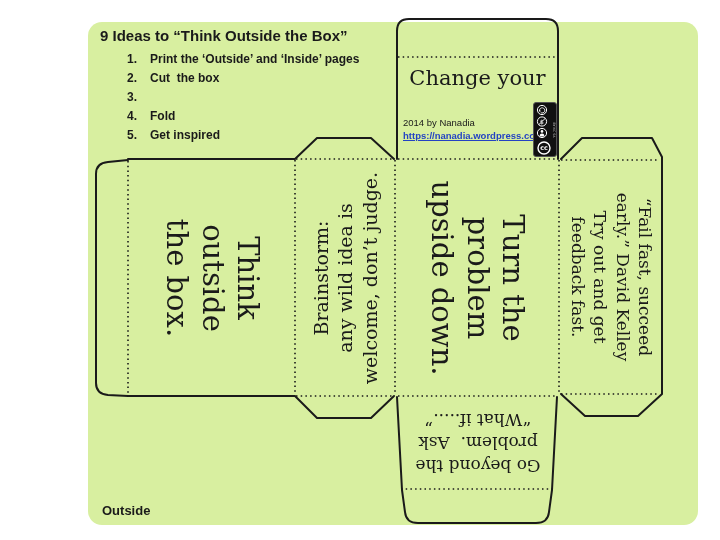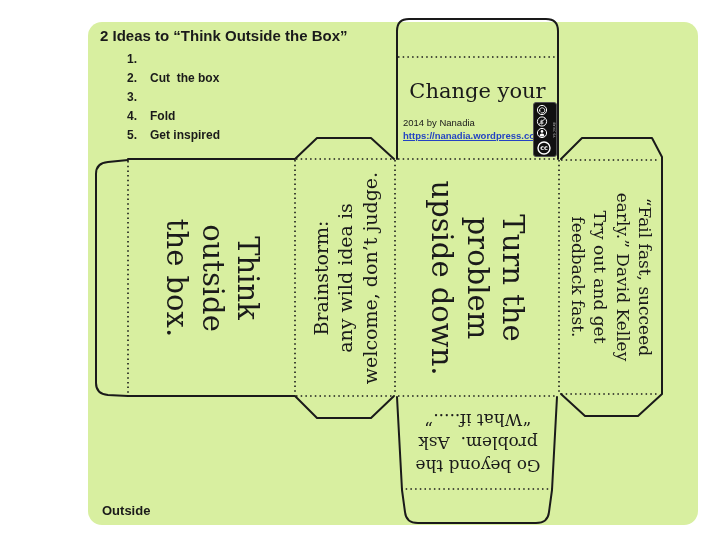--- a/index.html
+++ b/index.html
@@ -39,21 +39,21 @@
   .face-brainstorm{left:295px;top:159px;width:100px;height:237px;}
   .face-brainstorm .face-inner{width:237px;font-size:19px;line-height:1.28;}
   .face-turn{left:395px;top:159px;width:164px;height:237px;}
   .face-turn .face-inner{width:237px;font-size:29px;line-height:1.22;}
   .face-fail{left:559px;top:159px;width:103px;height:236px;}
   .face-fail .face-inner{width:236px;font-size:17px;line-height:1.32;}
 
   
   .lid-top{position:absolute;left:397px;top:57px;width:161px;height:101px;}
   .lid-quote{
-    margin-top:21px;text-align:center;
+    margin-top:8px;text-align:center;
     font-family:"DejaVu Serif",serif;font-size:21px;line-height:1.24;
   }
   .credit{position:absolute;left:6px;top:60px;font-size:9.5px;}
   .cc-link{
     position:absolute;left:6px;top:73px;font-size:9.5px;font-weight:bold;
     color:#2343c3;text-decoration:underline;
   }
   .cc-badge{position:absolute;left:136px;top:45px;width:24px;height:68px;}
 
   
@@ -74,24 +74,25 @@
     <path class="cut" d="M 397,159 L 397,31 Q 397,19 409,19 L 546,19 Q 558,19 558,31 L 558,159"></path>
     <path class="cut" d="M 561,159 L 582,138 L 652,138 L 662,157 L 662,394 L 638,416 L 585,416 L 561,394"></path>
     <path class="cut" d="M 397,397 L 402,490 L 405,512 Q 406,523 418,523 L 536,523 Q 548,523 549,512 L 552,490 L 557,397"></path>
     <path class="fold" d="M 128,161 L 128,395 M 295,160 L 295,395 M 395,160 L 395,395 M 559,160 L 559,395
          M 296,159 L 394,159 M 398,159 L 557,159 M 561,160 L 659,160
          M 296,396 L 394,396 M 398,396 L 557,396 M 561,394 L 659,394
          M 398,57 L 557,57 M 401,489 L 553,489"></path>
   </svg>
 
   <div class="instructions">
-    <div class="inst-title">2 Ideas to “Think Outside the Box”</div>
+    <div class="inst-title">9 Ideas to “Think Outside the Box”</div>
     <div class="steps">
       <div class="step">
         <span class="step-num">1.</span>
+        <span class="step-text">Print the ‘Outside’ and ‘Inside’ pages</span>
       </div>
       <div class="step">
         <span class="step-num">2.</span>
         <span class="step-text">Cut  the box</span>
       </div>
       <div class="step">
         <span class="step-num">3.</span>
       </div>
       <div class="step">
         <span class="step-num">4.</span>

